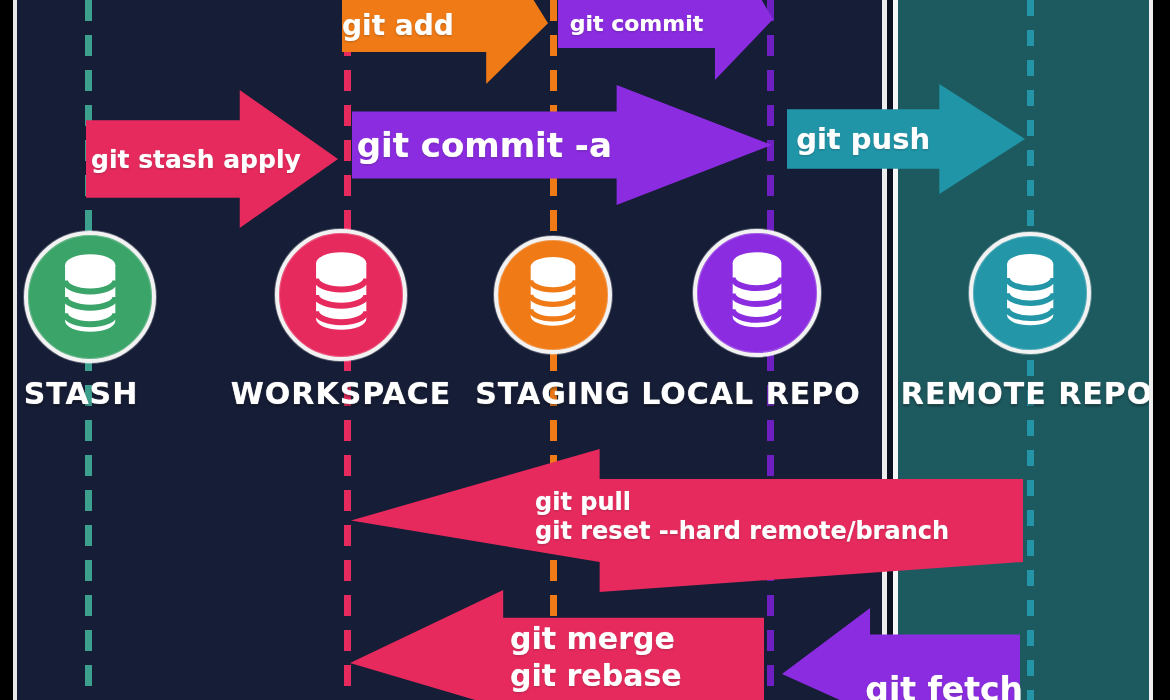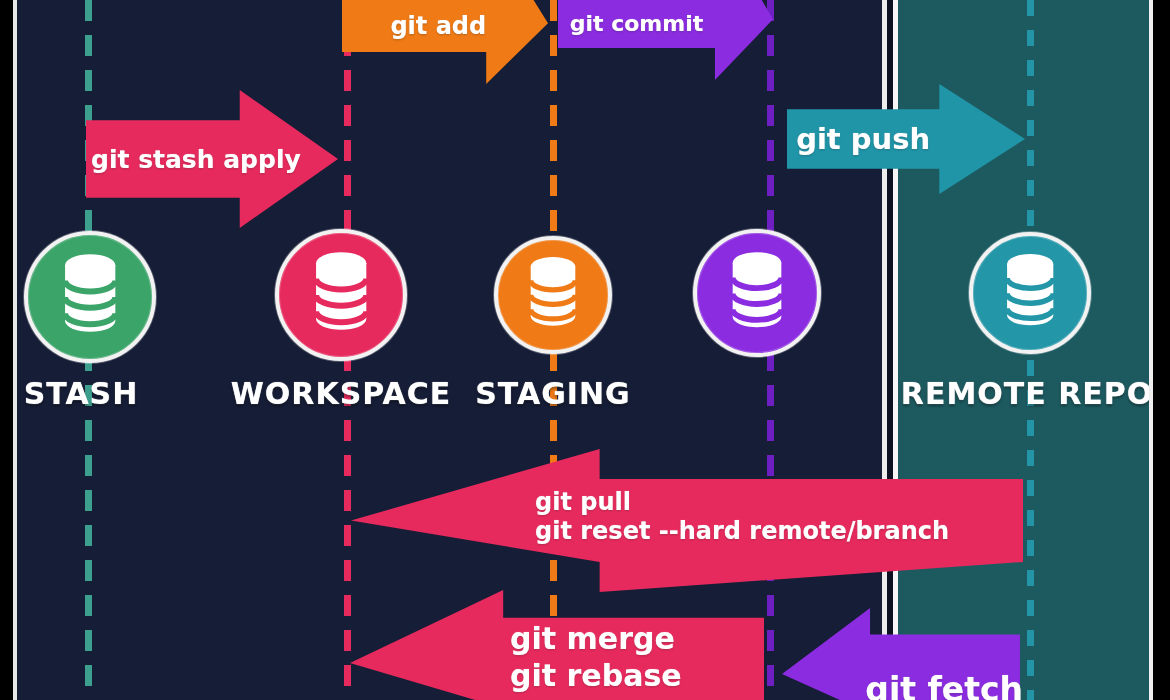--- a/index.html
+++ b/index.html
@@ -28,21 +28,21 @@
   #lane-remote{left:1027px;background:repeating-linear-gradient(180deg,var(--c) 0 16px,transparent 16px 30px);}
 
   
   .arrow{position:absolute;z-index:2;}
   .arrow .shape{position:absolute;inset:0;background:var(--c);}
   .arrow .lbl{position:absolute;color:#fff;font-weight:bold;white-space:nowrap;
     text-shadow:0 0 1px rgba(255,255,255,.55),0 1px 2px rgba(0,0,0,.25);}
 
   #ar-git-add{left:342px;top:-76px;width:206px;height:160px;}
   #ar-git-add .shape{clip-path:polygon(0 20%,70% 20%,70% 0,100% 62%,70% 100%,70% 80%,0 80%);}
-  #ar-git-add .lbl{left:0;width:70%;text-align:right;top:80px;line-height:44px;font-size:24px;}
+  #ar-git-add .lbl{left:0;width:70%;text-align:left;top:80px;line-height:44px;font-size:28px;}
 
   #ar-git-commit{left:558px;top:-80px;width:215px;height:160px;}
   #ar-git-commit .shape{clip-path:polygon(0 20%,73% 20%,73% 0,100% 62%,73% 100%,73% 80%,0 80%);}
   #ar-git-commit .lbl{left:0;width:73%;text-align:center;top:82px;line-height:44px;font-size:22px;}
 
   #ar-git-stash-apply{left:86px;top:90px;width:252px;height:138px;}
   #ar-git-stash-apply .shape{clip-path:polygon(0 22%,61% 22%,61% 0,100% 50%,61% 100%,61% 78%,0 78%);}
   #ar-git-stash-apply .lbl{left:2%;width:82%;text-align:center;top:50%;transform:translateY(-50%);font-size:25px;}
 
   #ar-git-commit-a{left:352px;top:85px;width:420px;height:120px;}
@@ -114,20 +114,24 @@
   <div class="arrow" id="ar-git-commit" style="--c: #8b2ce0;">
     <div class="shape"></div>
     <span class="lbl">git commit</span>
   </div>
 
   <div class="arrow" id="ar-git-stash-apply" style="--c: #e72a5d;">
     <div class="shape"></div>
     <span class="lbl">git stash apply</span>
   </div>
 
+  <div class="arrow" id="ar-git-commit-a" style="--c: #8b2ce0;">
+    <div class="shape"></div>
+    <span class="lbl">git commit -a</span>
+  </div>
 
   <div class="arrow" id="ar-git-push" style="--c: #2095a8;">
     <div class="shape"></div>
     <span class="lbl">git push</span>
   </div>
 
   <div class="arrow" id="ar-git-pull" style="--c: #e72a5d;">
     <div class="shape"></div>
     <span class="lbl">
       <span style="display:block">git pull</span>
@@ -191,20 +195,21 @@
       <path d="M9 13 L9 64 A23 10 0 0 0 55 64 L55 13 Z" fill="#fff"></path>
       <path class="st" d="M9 27 A23 10 0 0 0 55 27"></path>
       <path class="st" d="M9 42 A23 10 0 0 0 55 42"></path>
       <path class="st" d="M9 57 A23 10 0 0 0 55 57"></path>
     </svg>
   </div>
 
   <span class="node-label" id="cap-stash">STASH</span>
   <span class="node-label" id="cap-workspace">WORKSPACE</span>
   <span class="node-label" id="cap-staging">STAGING</span>
+  <span class="node-label" id="cap-local">LOCAL REPO</span>
   <span class="node-label" id="cap-remote">REMOTE REPO</span>
 
   <div class="edge edge-left-black"></div>
   <div class="edge edge-left-white"></div>
   <div class="edge edge-right-white"></div>
   <div class="edge edge-right-black"></div>
 
 </div>
 
 </body></html>

